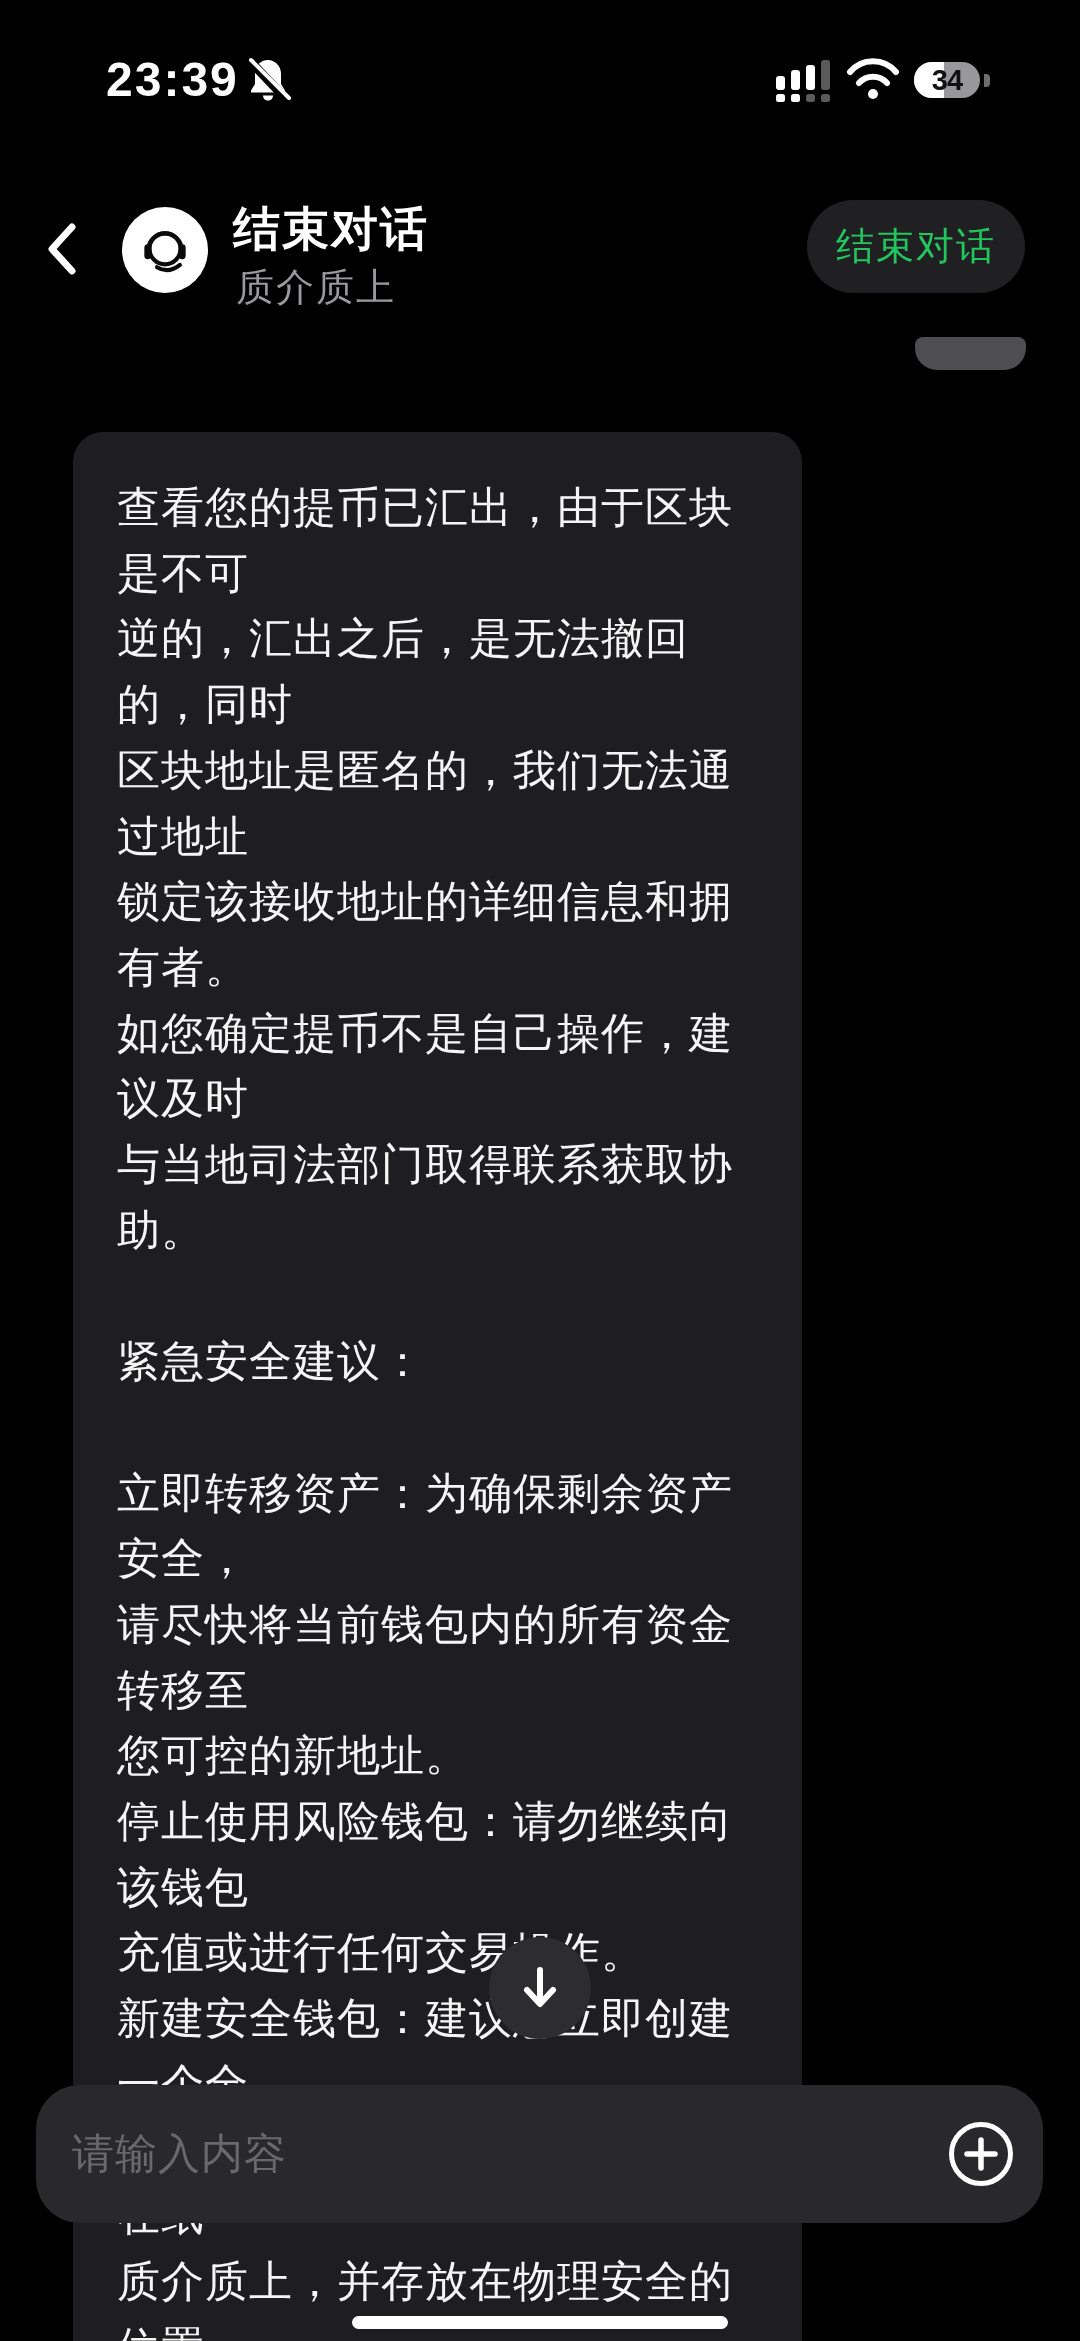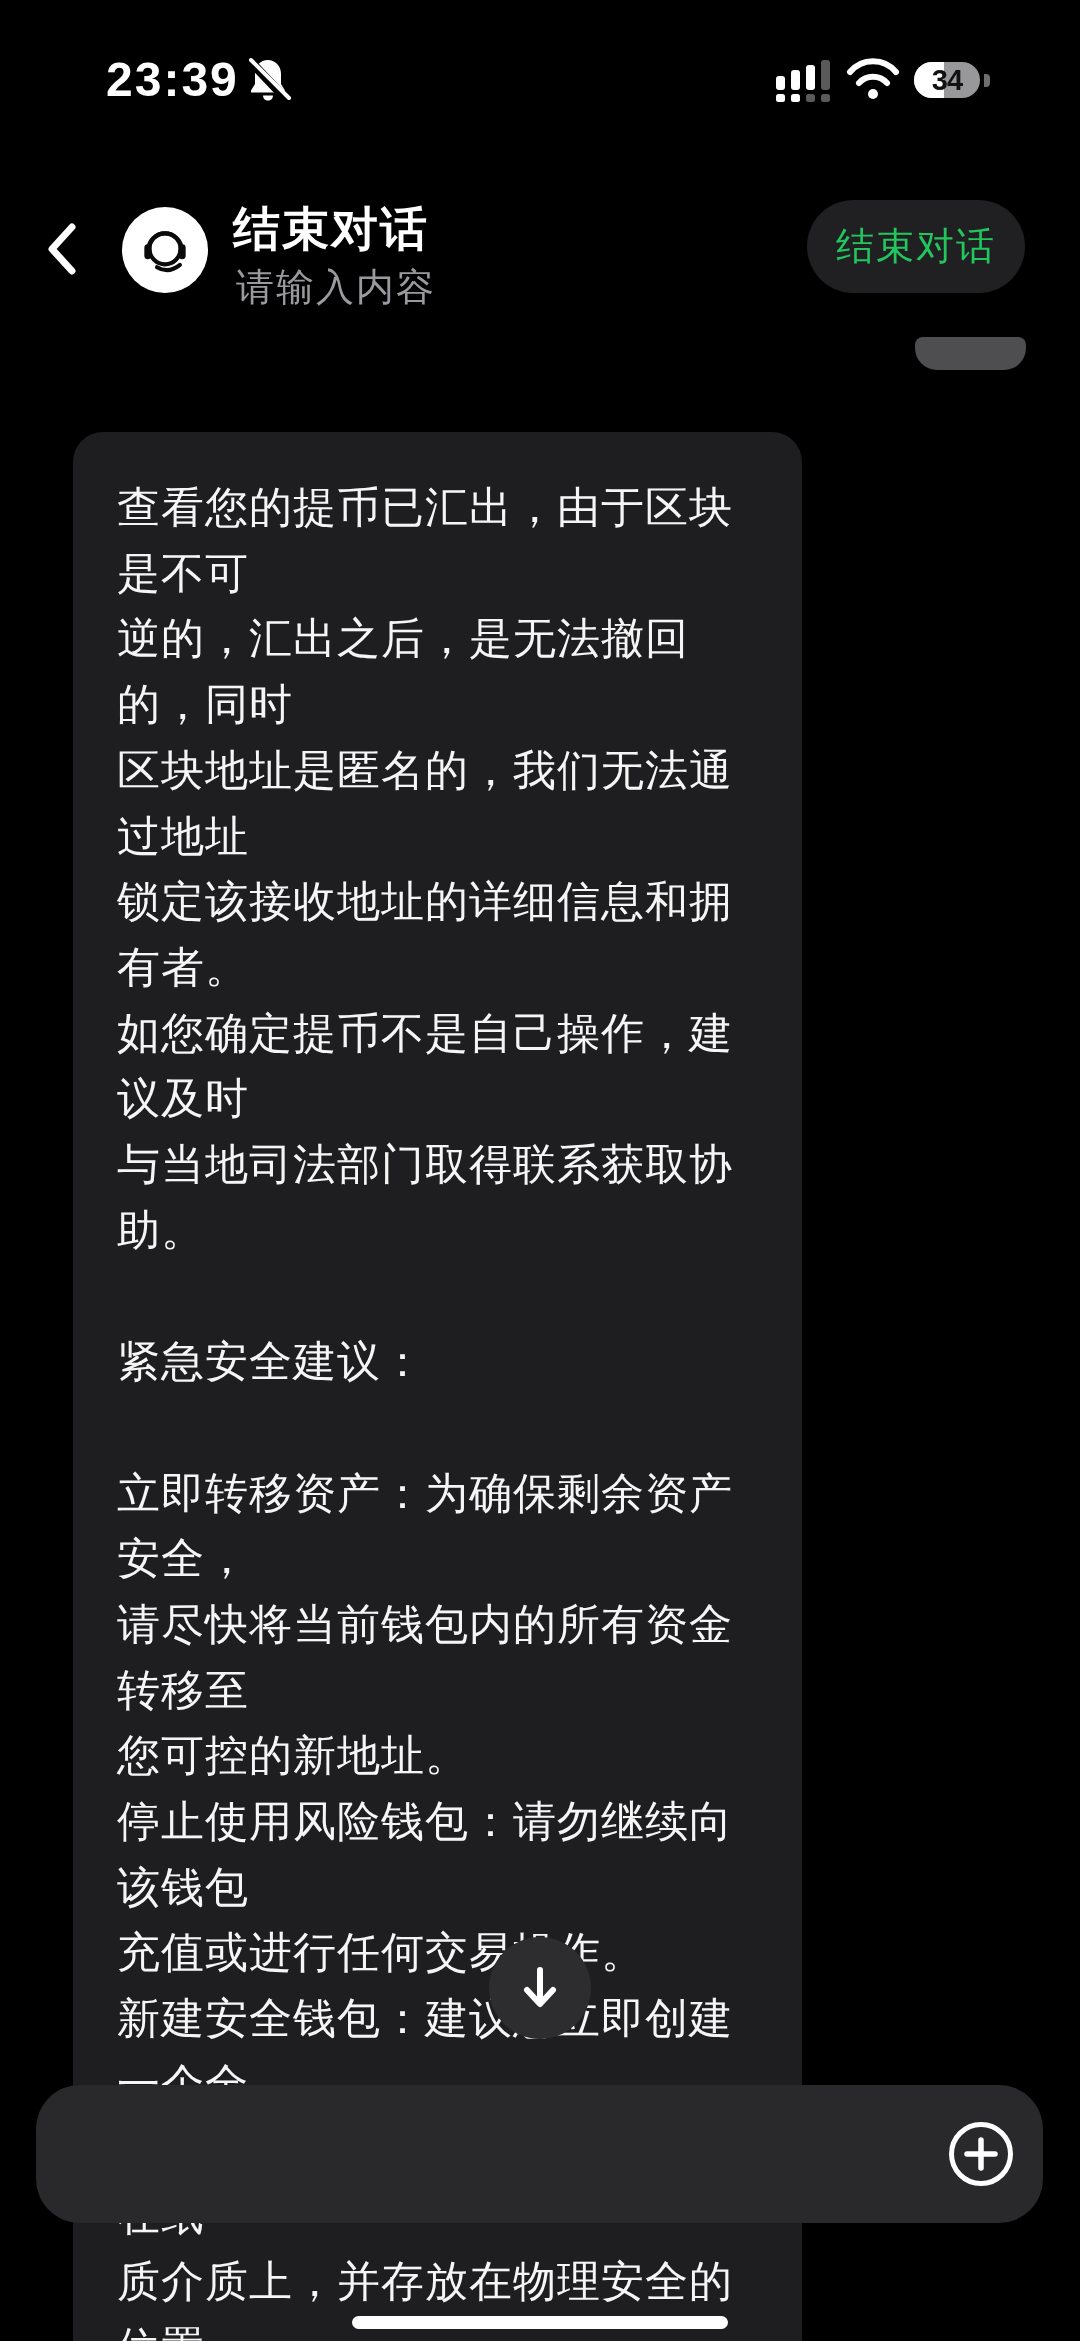--- a/index.html
+++ b/index.html
@@ -102,21 +102,21 @@
   <svg width="62" height="62" viewBox="0 0 54 54">
     <circle cx="27" cy="26" r="13.5" fill="none" stroke="#0a0a0a" stroke-width="3.6"></circle>
     <path d="M12.5 27 a14.5 14.5 0 0 1 29 0" fill="none" stroke="#0a0a0a" stroke-width="3.6"></path>
     <rect x="9" y="22" width="6" height="13" rx="3" fill="#0a0a0a"></rect>
     <rect x="39" y="22" width="6" height="13" rx="3" fill="#0a0a0a"></rect>
     <path d="M20 42 q10 6 20 -2" fill="none" stroke="#0a0a0a" stroke-width="3.6" stroke-linecap="round"></path>
   </svg>
 </div>
 
 <div class="abs title">结束对话</div>
-<div class="abs subtitle">请输入内容</div>
+<div class="abs subtitle">质介质上</div>
 <button class="abs endbtn">结束对话</button>
 
 <div class="abs user-stub"></div>
 
 <div class="abs agent-bubble">
   <div class="agent-text">查看您的提币已汇出，由于区块是不可
 逆的，汇出之后，是无法撤回的，同时
 区块地址是匿名的，我们无法通过地址
 锁定该接收地址的详细信息和拥有者。
 如您确定提币不是自己操作，建议及时
@@ -143,20 +143,21 @@
 </div>
 
 <button class="abs scrolldown">
   <svg width="52" height="52" viewBox="0 0 52 52">
     <line x1="26" y1="8" x2="26" y2="40" stroke="#ffffff" stroke-width="6" stroke-linecap="round"></line>
     <polyline points="13,28 26,42 39,28" fill="none" stroke="#ffffff" stroke-width="6" stroke-linecap="round" stroke-linejoin="round"></polyline>
   </svg>
 </button>
 
 <div class="abs composer">
+  <input type="text" value="" placeholder="请输入内容" style="">
   <div class="plusbtn">
     <svg width="34" height="34" viewBox="0 0 34 34">
       <line x1="17" y1="3" x2="17" y2="31" stroke="#ffffff" stroke-width="5.5" stroke-linecap="round"></line>
       <line x1="3" y1="17" x2="31" y2="17" stroke="#ffffff" stroke-width="5.5" stroke-linecap="round"></line>
     </svg>
   </div>
 </div>
 
 <div class="abs home-indicator"></div>
 

